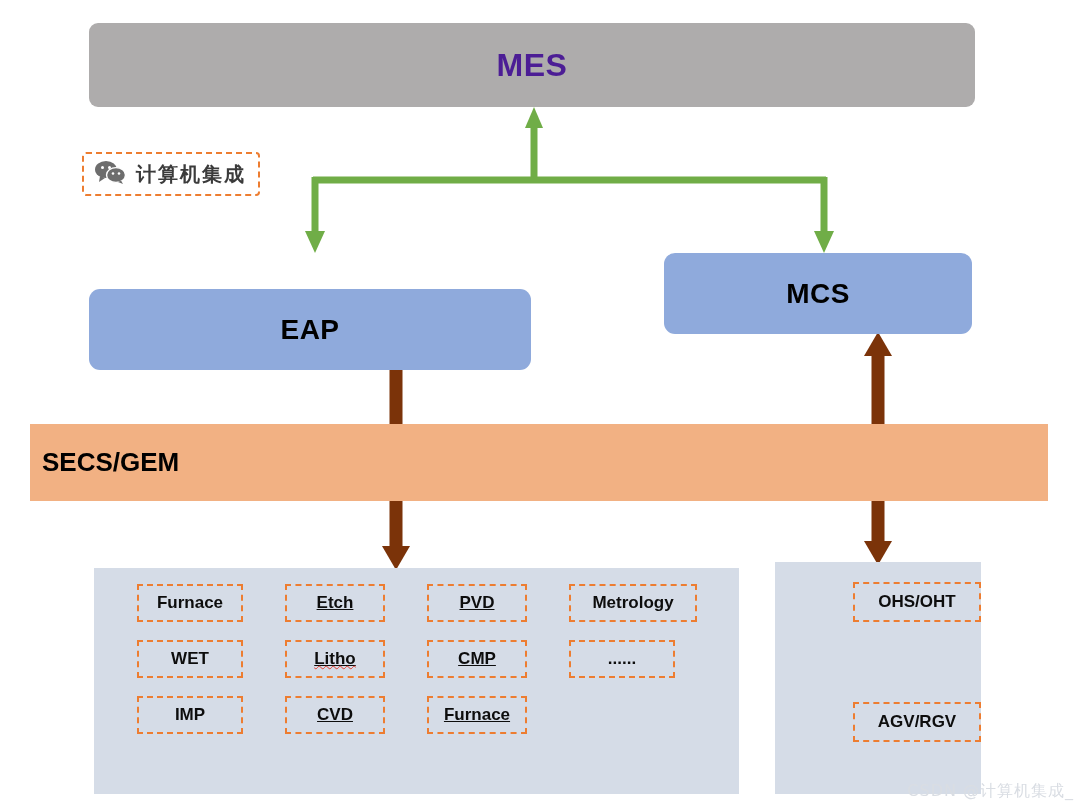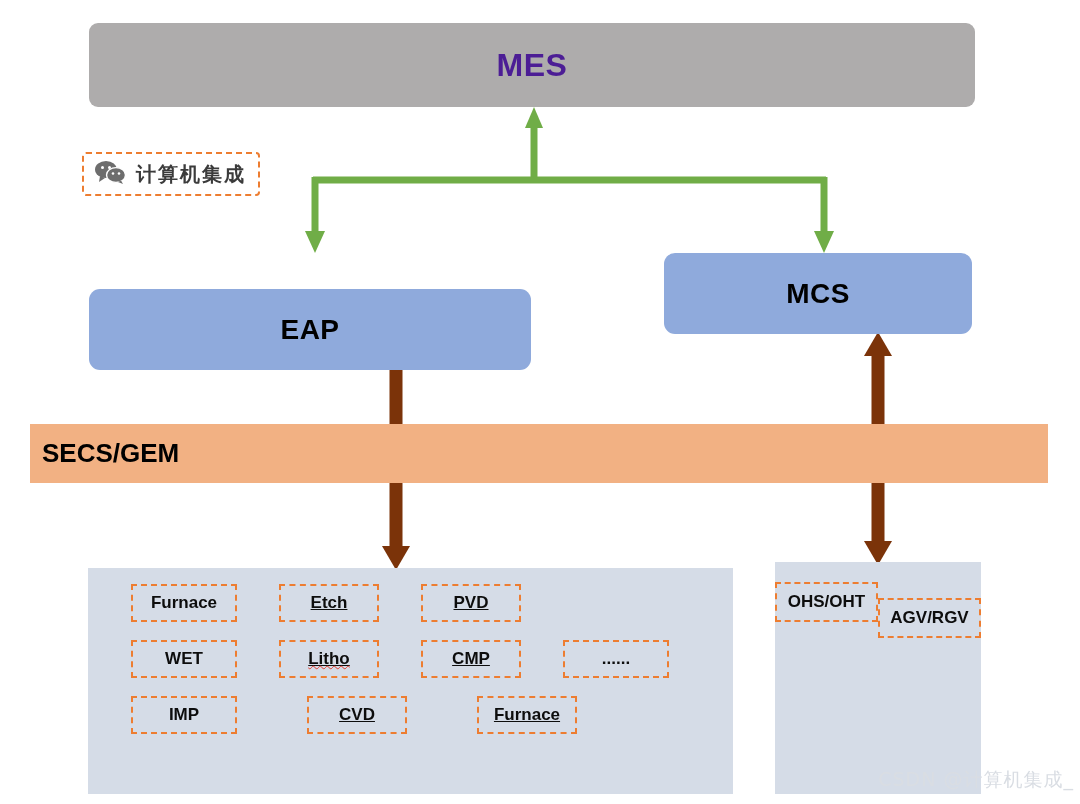--- a/index.html
+++ b/index.html
@@ -59,59 +59,59 @@
   }
   #eap-box { left: 89px; top: 253px; width: 442px; margin-top: 36px; }
   #mcs-box { left: 664px; top: 253px; width: 308px; }
 
   
   .secs-band {
     position: absolute;
     left: 30px;
     top: 424px;
     width: 1018px;
-    height: 59px;
+    height: 77px;
     background: #F2B183;
     display: flex;
     align-items: center;
   }
   .secs-band .lbl {
     font-size: 26px;
     font-weight: bold;
     color: #000000;
     margin-left: 12px;
   }
 
   
   .eq-panel {
     position: absolute;
     background: #D5DCE7;
   }
   #eq-panel-left {
-    left: 88px;
+    left: 94px;
     top: 568px;
     width: 645px;
     height: 226px;
     padding-top: 16px;
     box-sizing: border-box;
   }
   #eq-panel-right {
     left: 775px;
     top: 562px;
     width: 206px;
     height: 232px;
     padding-top: 20px;
     box-sizing: border-box;
   }
   .eq-row {
     display: flex;
     margin: 0 0 18px 0;
     padding-left: 43px;
   }
-  .eq-row:last-child { margin-bottom: 0; gap: 28px; }
+  .eq-row:last-child { margin-bottom: 0; }
   .eq-chip {
     border: 2px dashed #ED7D31;
     height: 38px;
     display: flex;
     align-items: center;
     justify-content: center;
     font-size: 17px;
     font-weight: bold;
     color: #0d0d0d;
     box-sizing: border-box;
@@ -124,21 +124,23 @@
   .misspelled {
     text-decoration: underline;
     text-decoration-color: #e23b2e;
     text-decoration-style: wavy;
     text-decoration-thickness: 1px;
     text-align: right;
   }
   
   .eq-col {
     display: flex;
-    align-items: center;
+    flex-direction: column;
+    align-items: flex-end;
+    gap: 48px;
   }
   .eq-col .eq-chip {
     width: 128px;
     height: 40px;
     margin: 0 0 32px 0;
     font-size: 17px;
   }
   .eq-col .eq-chip:last-child { margin-bottom: 0; }
 
   
@@ -175,23 +177,23 @@
     left: 0; top: 0;
     width: 1080px;
     height: 804px;
     pointer-events: none;
   }
 
   
   .watermark {
     position: absolute;
     right: 6px;
-    bottom: 11px;
+    bottom: 2px;
     font-family: "DejaVu Sans", sans-serif;
-    font-size: 19px;
+    font-size: 16px;
     color: #d9dde3;
     letter-spacing: 1px;
     white-space: nowrap;
   }
 </style>
 </head>
 <body>
 
 <div class="canvas">
 
@@ -271,20 +273,23 @@
     <div class="eq-row">
       <div class="eq-chip w-md">
           <span>Furnace</span>
         </div>
       <div class="eq-chip w-sm">
           <span>Etch</span>
         </div>
       <div class="eq-chip w-sm">
           <span>PVD</span>
         </div>
+      <div class="eq-chip w-lg">
+          <span>Metrology</span>
+        </div>
     </div>
     <div class="eq-row">
       <div class="eq-chip w-md">
           <span>WET</span>
         </div>
       <div class="eq-chip w-sm">
           <span class="misspelled">Litho</span>
         </div>
       <div class="eq-chip w-sm">
           <span>CMP</span>

